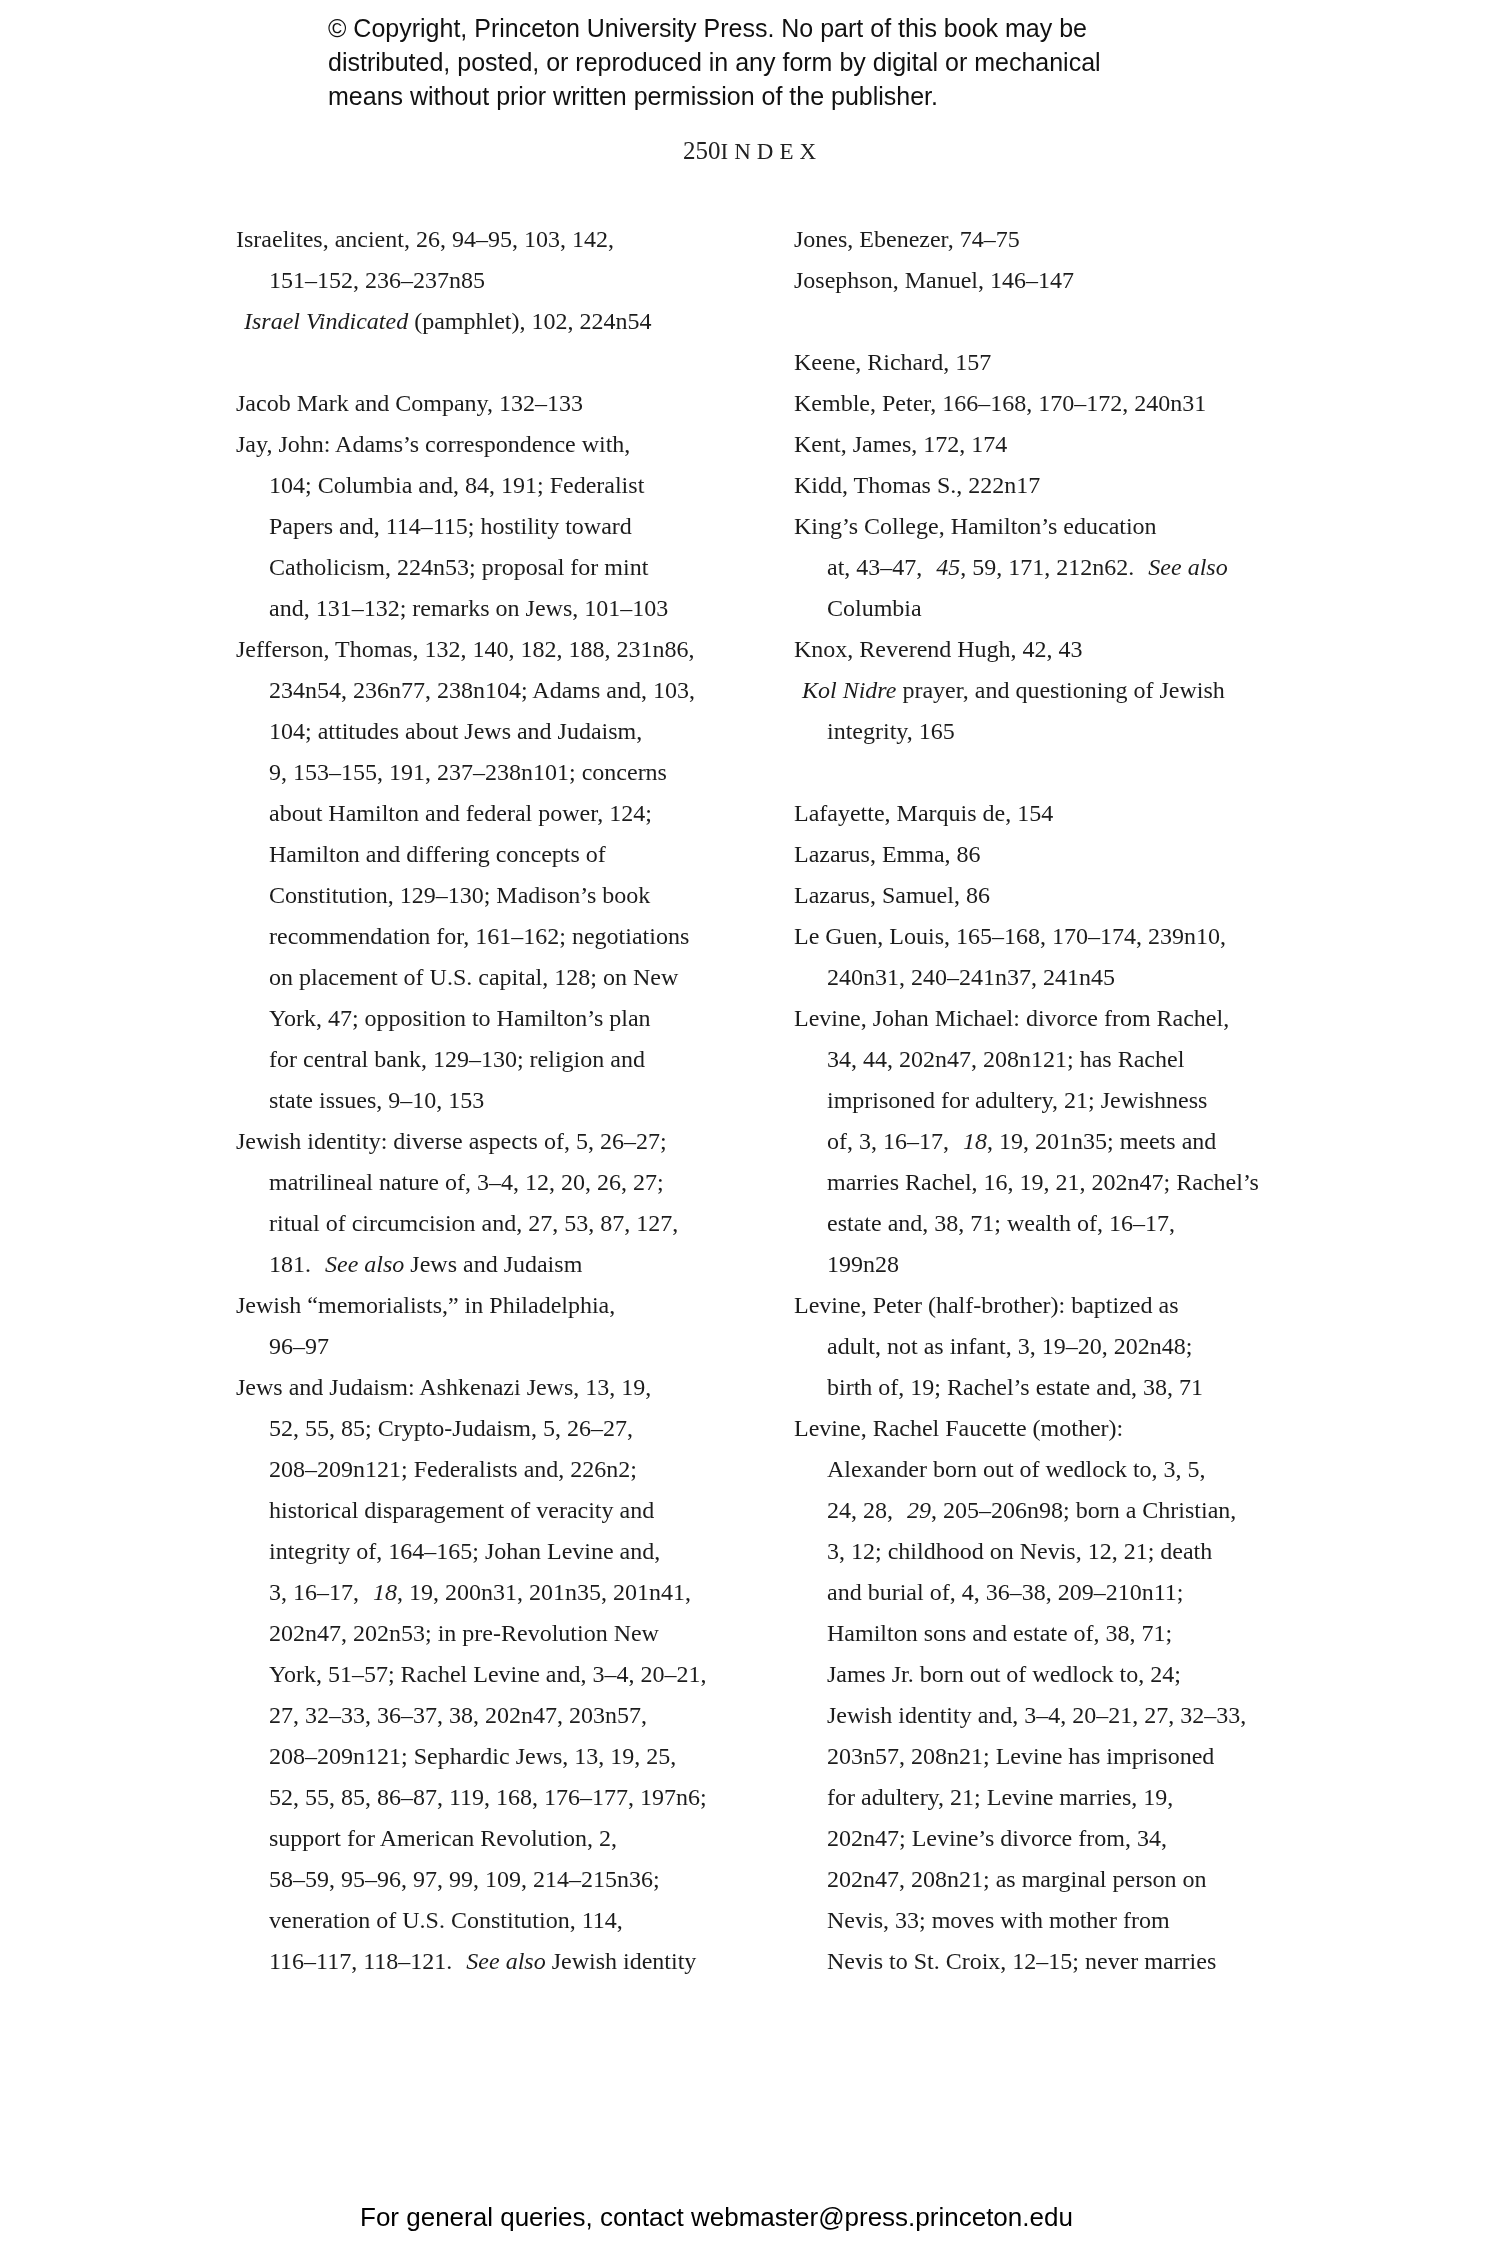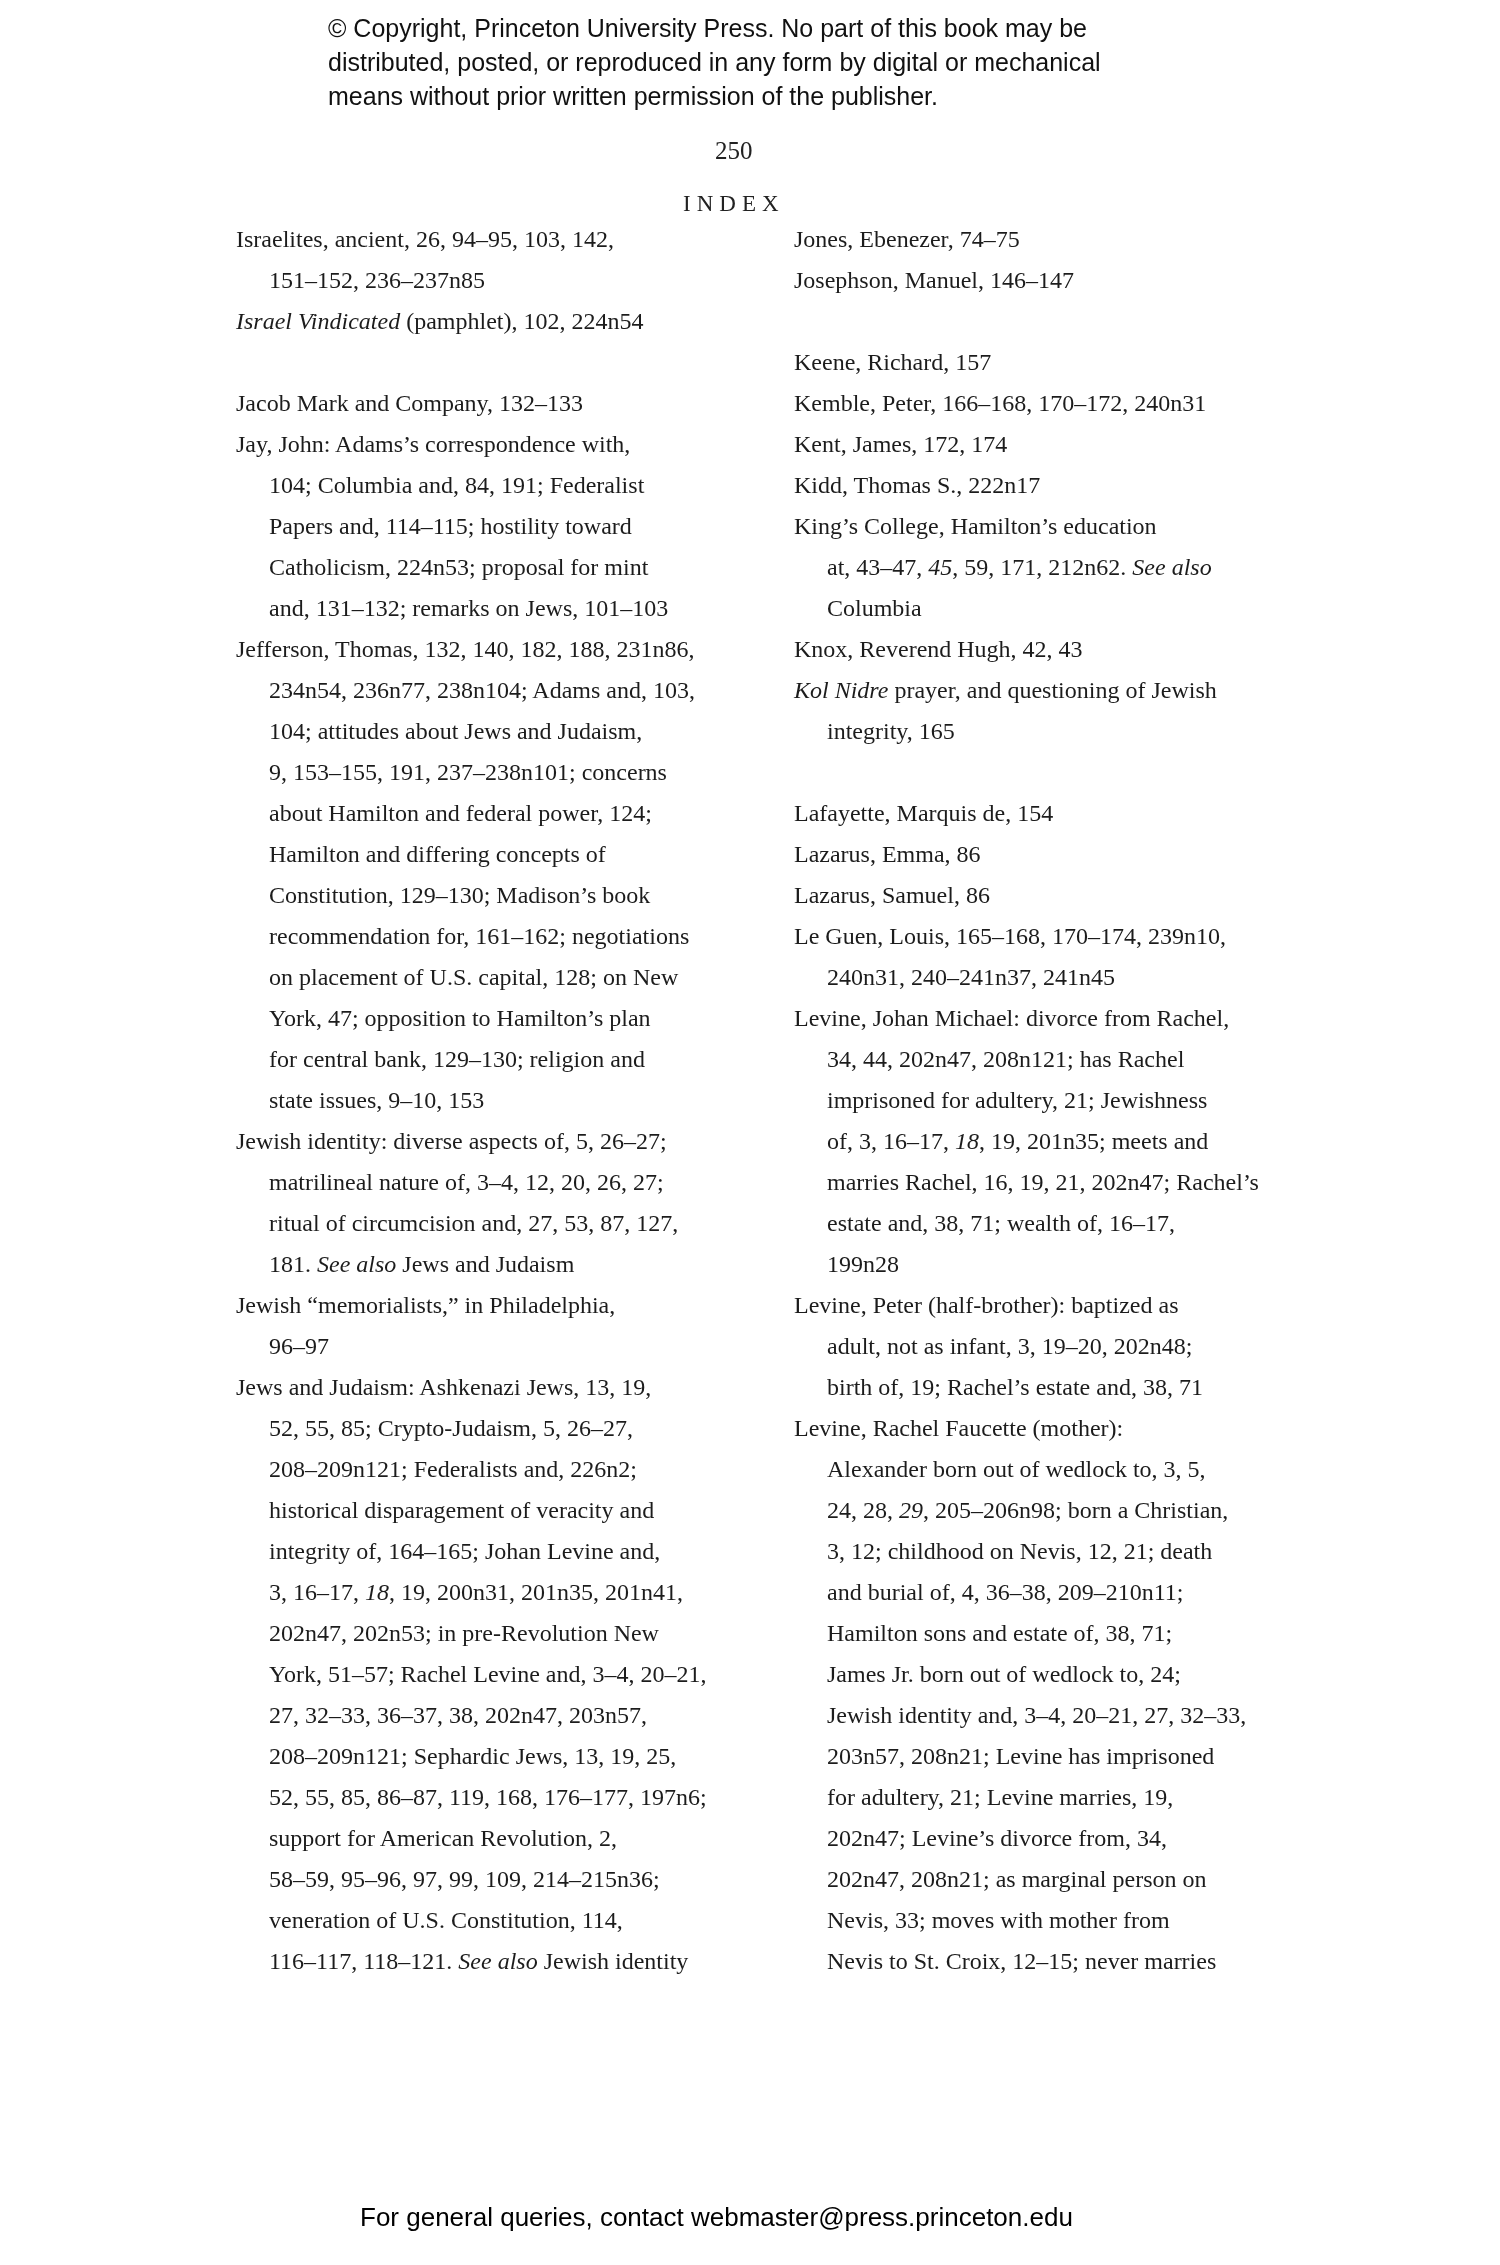--- a/index.html
+++ b/index.html
@@ -7,34 +7,34 @@
     width:1500px;height:2265px;position:relative;background:#ffffff;
     font-family:"Liberation Serif", serif;color:#1c1c1c;overflow:hidden;
   }
   .copyright{
     position:absolute;left:328px;top:11px;
     font-family:"Liberation Sans", sans-serif;
     font-size:25px;line-height:34px;color:#111;
   }
   .page-header{
     position:absolute;left:683px;top:137px;
-    display:flex;align-items:center;gap:26px;color:#222;flex-direction:column;
+    display:flex;align-items:flex-end;color:#222;
   }
   .page-header .pagenum{font-size:25px;}
   .page-header .heading{font-size:23px;letter-spacing:6px;}
   .col{
     position:absolute;top:219px;width:560px;
     font-size:24px;line-height:41px;white-space:nowrap;
   }
   .col.left{left:236px;}
   .col.right{left:794px;}
   .line{height:41px;}
   .line.cont{padding-left:33px;}
   .gap{height:41px;}
-  em{font-style:italic;}
+  em{font-style:italic;margin-left:8px;}
   .page-footer{
     position:absolute;left:360px;top:2202px;
     font-family:"Liberation Sans", sans-serif;
     font-size:26px;color:#000;
   }
 </style>
 </head>
 <body>
 
 <div class="copyright">

